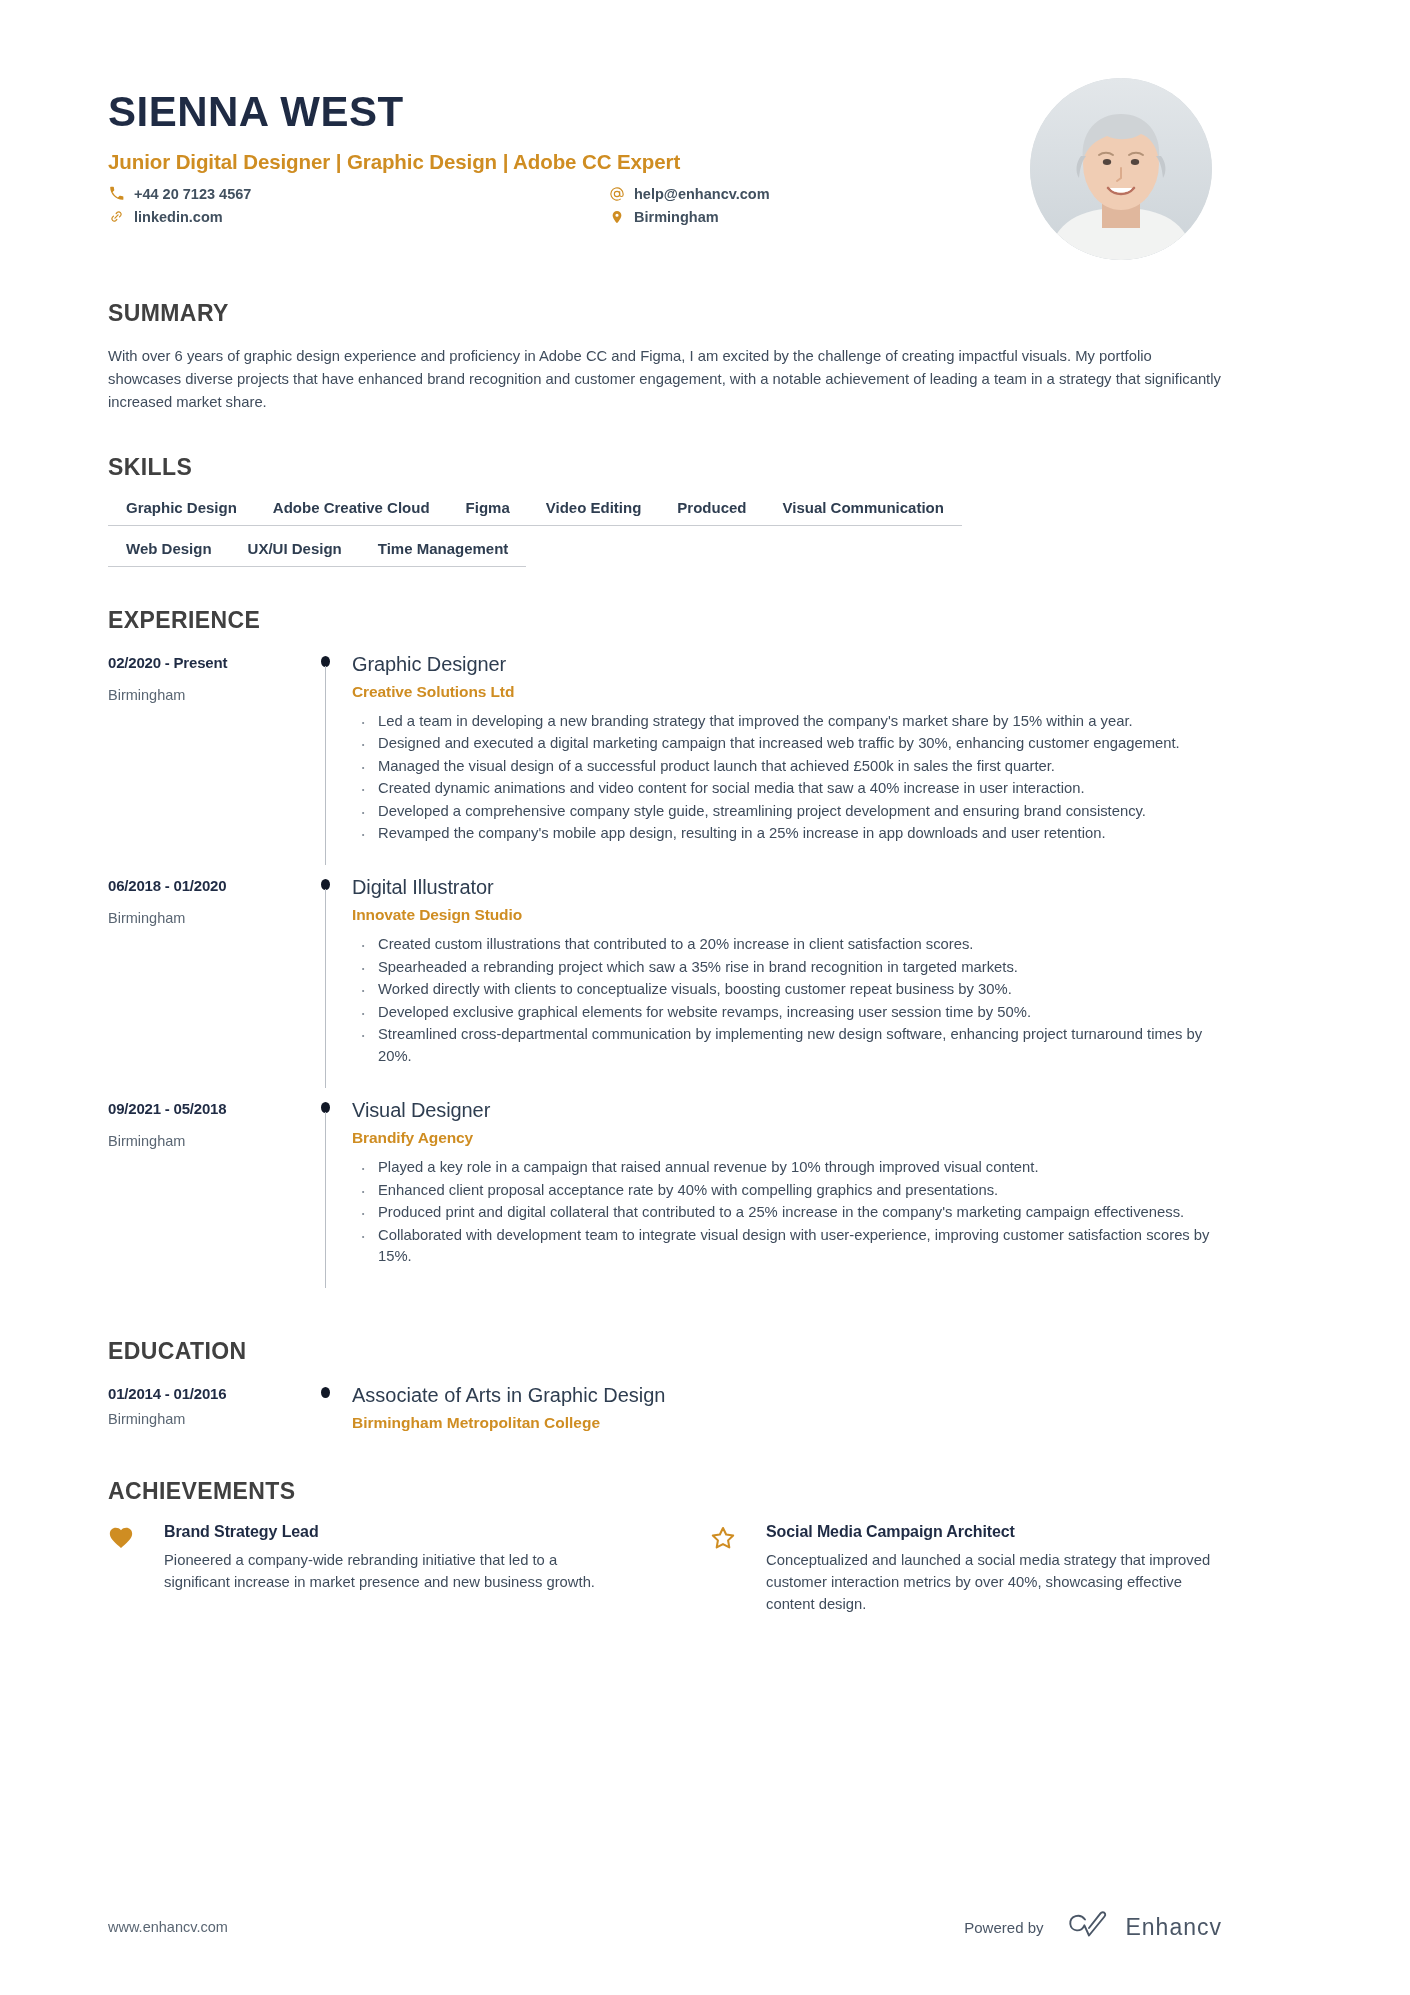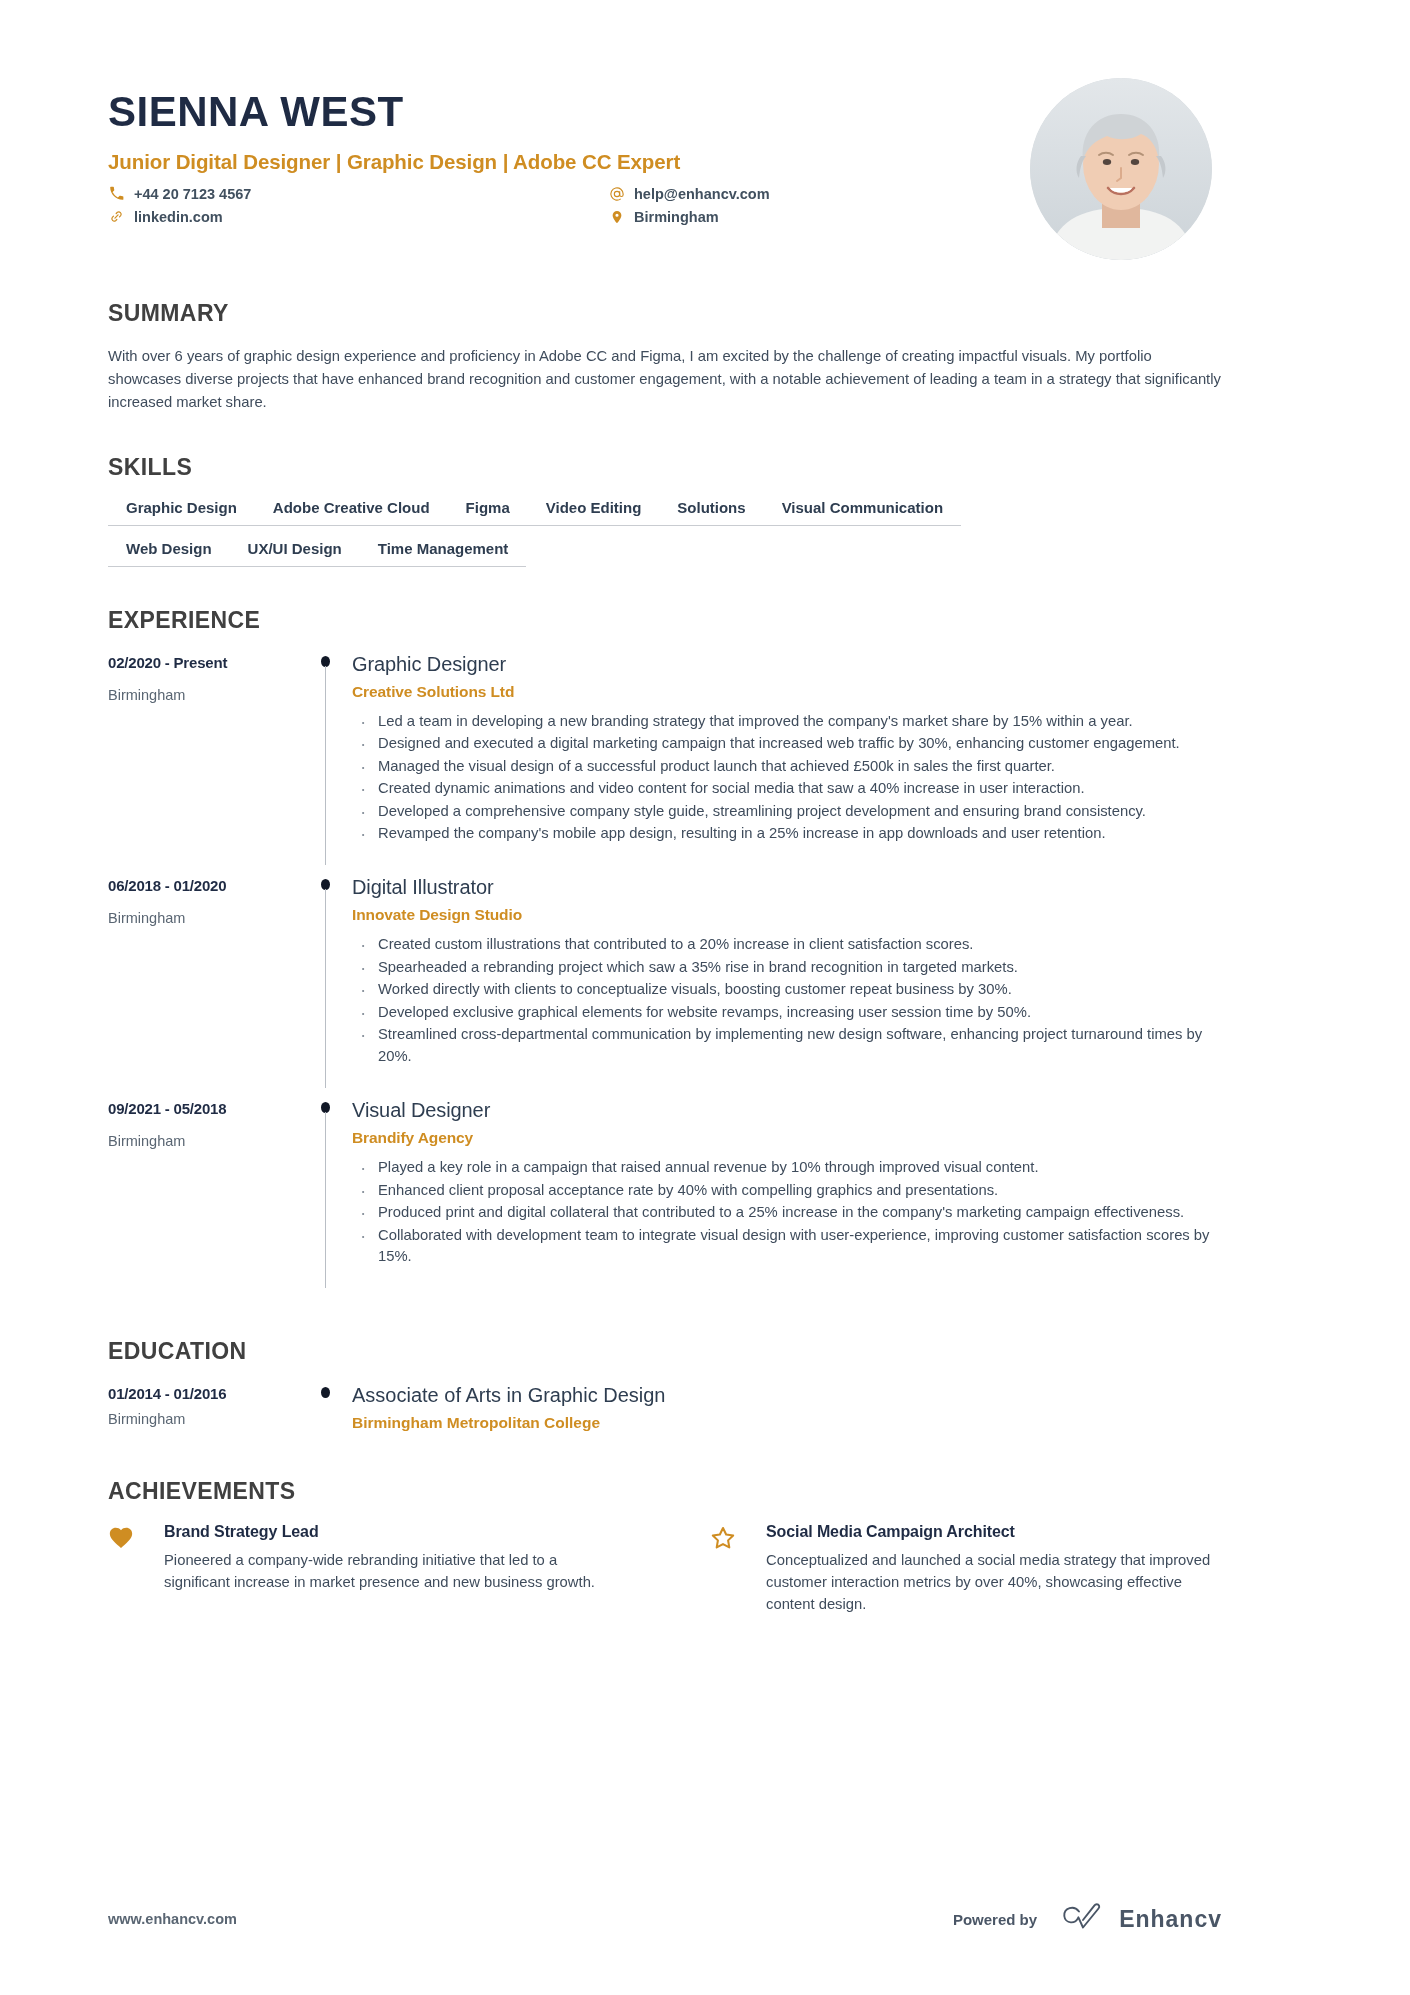--- a/index.html
+++ b/index.html
@@ -217,25 +217,24 @@
     font-size: 14.8px;
     line-height: 1.48;
     color: #3f4c5c;
   }
 
   
   .footer {
     position: absolute;
     left: 108px;
     right: 108px;
-    bottom: 60px;
+    bottom: 52px;
     display: flex;
     align-items: center;
     justify-content: space-between;
-    font-weight: bold;
   }
   .footer-url { font-size: 14.5px; color: #5a6673; }
   .footer-right { display: flex; align-items: center; gap: 18px; }
   .powered { font-size: 15px; color: #4a5666; }
   .brand { display: flex; align-items: center; gap: 12px; }
   .brand-name { font-size: 23px; color: #4a5666; letter-spacing: 1px; }
 </style>
 </head>
 <body>
 
@@ -335,21 +334,21 @@
     </div>
 
     <div class="section">
       <div class="section-title">SKILLS</div>
       <div class="skills-rows">
         <div class="skills-row">
           <span class="skill">Graphic Design</span>
           <span class="skill">Adobe Creative Cloud</span>
           <span class="skill">Figma</span>
           <span class="skill">Video Editing</span>
-          <span class="skill">Solutions</span>
+          <span class="skill">Produced</span>
           <span class="skill">Visual Communication</span>
         </div>
         <div class="skills-row">
           <span class="skill">Web Design</span>
           <span class="skill">UX/UI Design</span>
           <span class="skill">Time Management</span>
         </div>
       </div>
     </div>
 

